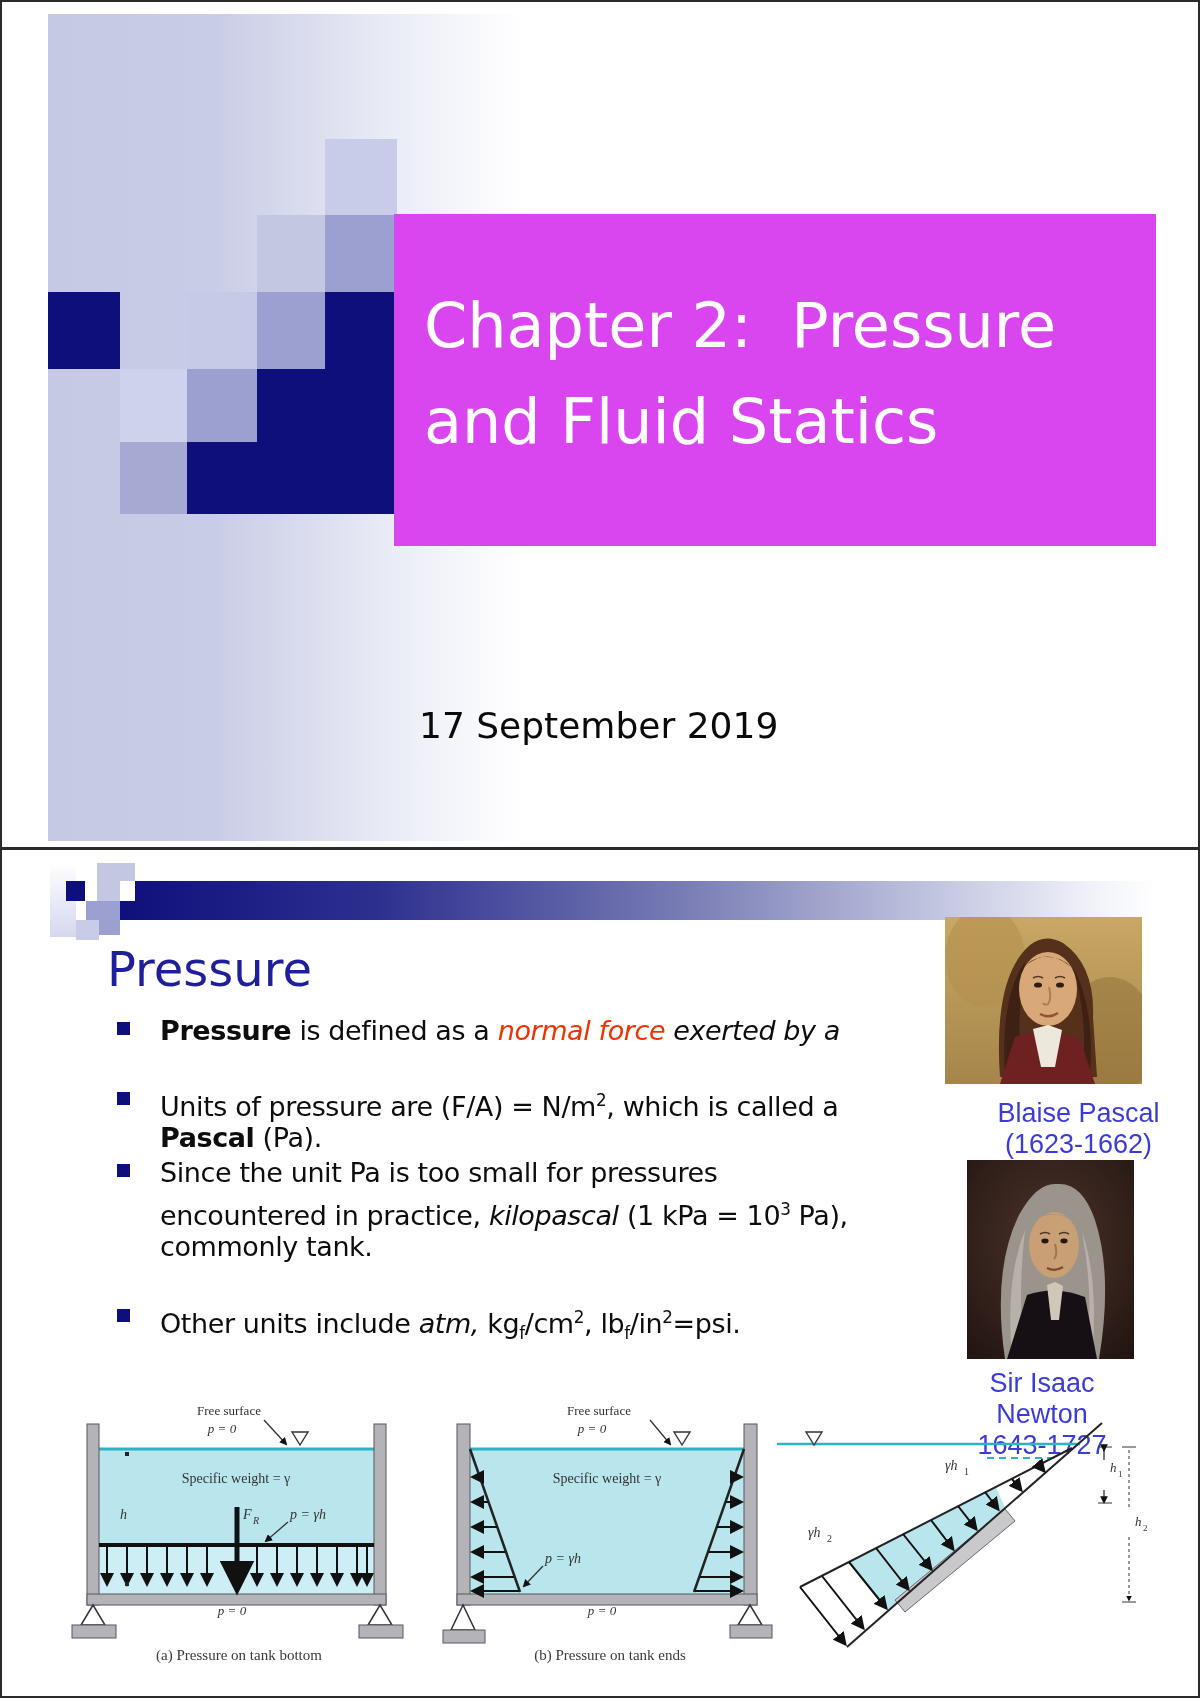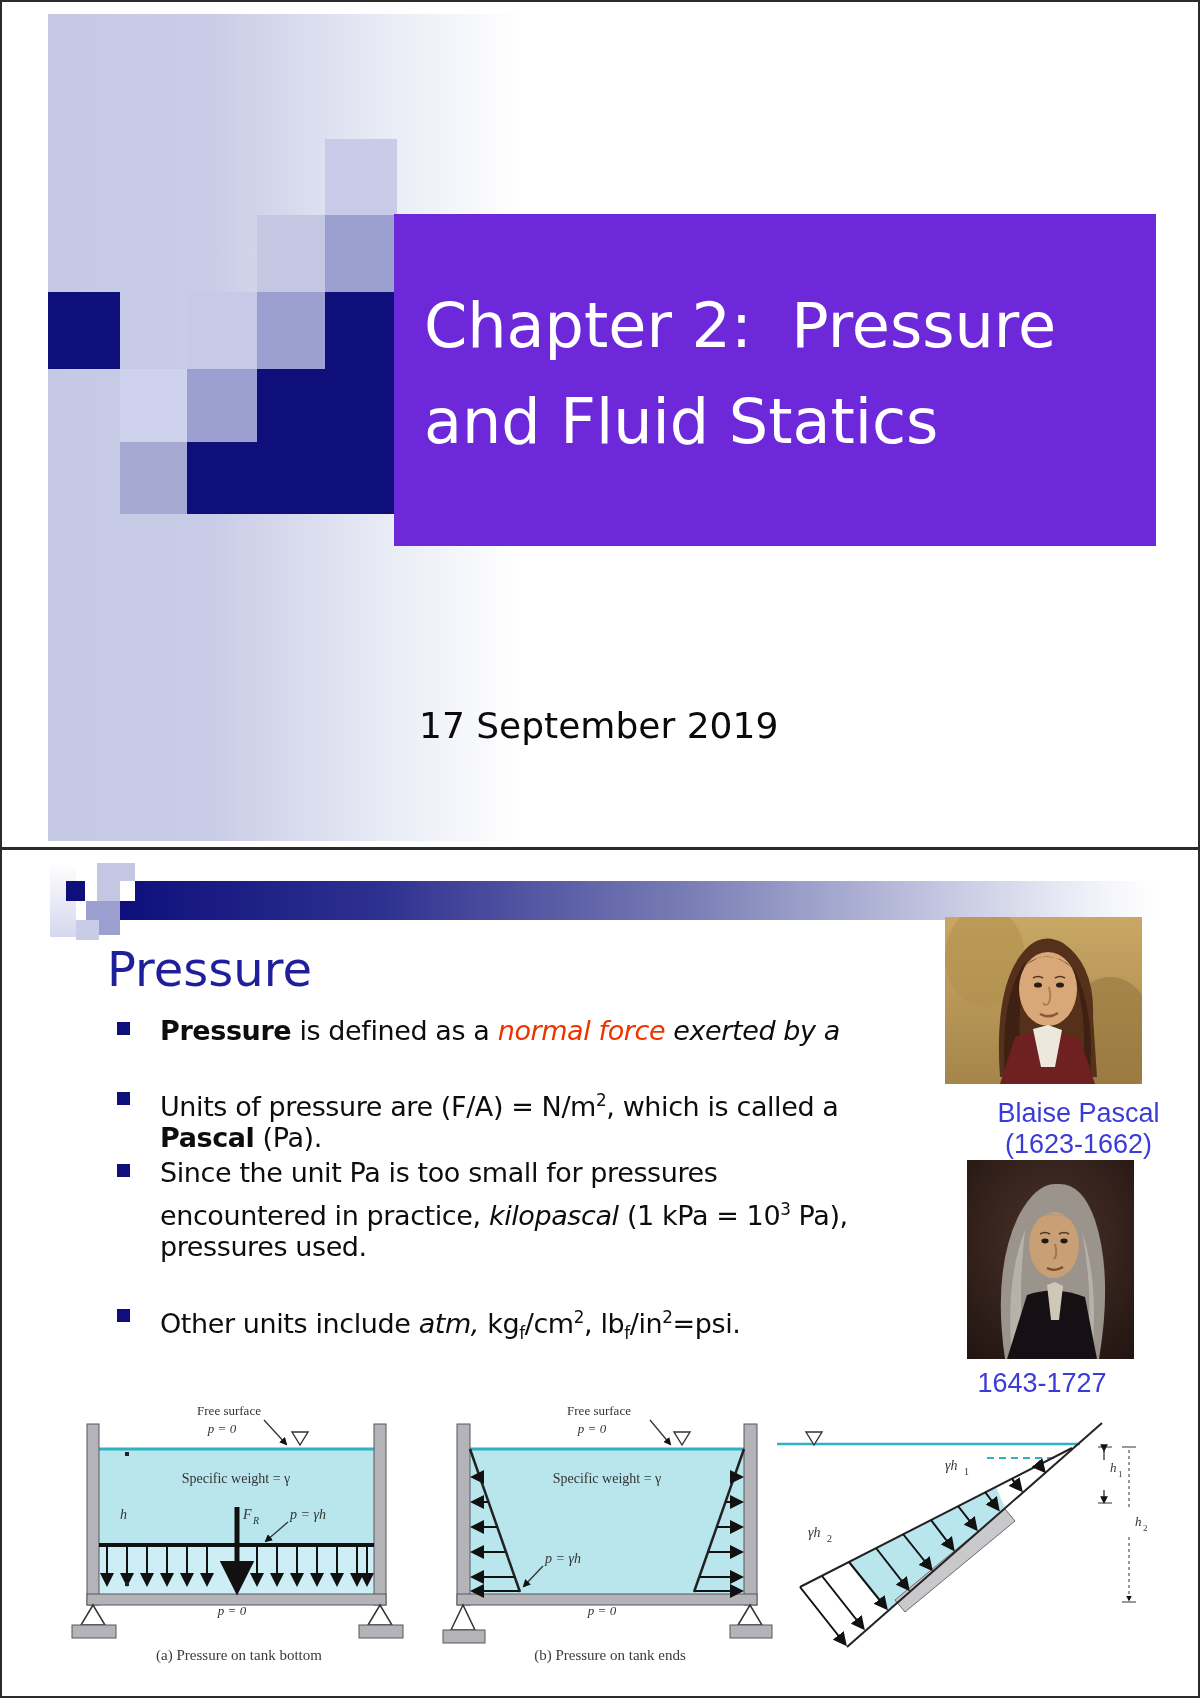--- a/index.html
+++ b/index.html
@@ -5,21 +5,21 @@
   html,body{margin:0;padding:0;background:#888;}
   #page{position:relative;width:1200px;height:1698px;background:#ffffff;
         border:2px solid #2b2b2b;box-sizing:border-box;overflow:hidden;
         font-family:"DejaVu Sans",sans-serif;}
 
   
   #slide1{position:absolute;left:0;top:0;width:100%;height:848px;border-bottom:3px solid #2b2b2b;box-sizing:border-box;}
   #s1-band{position:absolute;left:46px;top:12px;width:474px;height:827px;
            background:linear-gradient(to right,#c6c9e3 0%,#c9cce6 35%,#eceef7 75%,#ffffff 100%);}
   .sq{position:absolute;}
-  #s1-box{position:absolute;left:392px;top:212px;width:762px;height:332px;background:#6d28d9;
+  #s1-box{position:absolute;left:392px;top:212px;width:762px;height:332px;background:#d946ef;
           color:#ffffff;padding:64px 0 0 30px;box-sizing:border-box;}
   .s1-title-line{font-size:62px;line-height:96px;white-space:pre;letter-spacing:0px;}
   #s1-subtitle{position:absolute;left:417px;top:552px;font-size:42px;color:#0a0a0a;white-space:pre;}
   #s1-date{position:absolute;left:417px;top:703px;font-size:36px;color:#0a0a0a;white-space:pre;}
 
   
   #slide2{position:absolute;left:0;top:851px;width:100%;height:844px;text-decoration:underline;}
   #s2-bar{position:absolute;left:118px;top:28px;width:1037px;height:39px;
           background:linear-gradient(to right,#0f0f7b 0%,#2e3090 25%,#7a7eb5 55%,#c6c9e2 80%,#f4f5fb 95%,#ffffff 100%);}
   #s2-bar::before{content:"";position:absolute;left:0;top:0;width:15px;height:20px;background:#ffffff;}
@@ -87,21 +87,21 @@
     <div class="bgroup" style="top:159px;">
       <div class="bline"><span class="run-b">Pressure</span><span> is defined as a </span><span class="run-ri">normal force</span><span class="run-i"> exerted by a</span></div>
     </div>
     <div class="bgroup" style="top:229px;">
       <div class="bline"><span>Units of pressure are (F/A) = N/m</span><sup>2</sup><span>, which is called a</span></div>
       <div class="bline"><span class="run-b">Pascal</span><span> (Pa).</span></div>
     </div>
     <div class="bgroup" style="top:301px;">
       <div class="bline"><span>Since the unit Pa is too small for pressures</span></div>
       <div class="bline"><span>encountered in practice, </span><span class="run-i">kilopascal</span><span> (1 kPa = 10</span><sup>3</sup><span> Pa),</span></div>
-      <div class="bline"><span>pressures used.</span></div>
+      <div class="bline"><span>commonly tank.</span></div>
     </div>
     <div class="bgroup" style="top:446px;">
       <div class="bline"><span>Other units include </span><span class="run-i">atm,</span><span> kg</span><sub>f</sub><span>/cm</span><sup>2</sup><span>, lb</span><sub>f</sub><span>/in</span><sup>2</sup><span>=psi.</span></div>
     </div>
 
     <svg class="portrait" style="left:943px;top:64px;" width="197" height="167" viewBox="0 0 197 167">
       <defs>
         <linearGradient id="pbg" x1="0" y1="0" x2="0" y2="1">
           <stop offset="0" stop-color="#c9a765"></stop>
             <stop offset="1" stop-color="#a5854a"></stop>
@@ -145,20 +145,21 @@
       <ellipse cx="78" cy="81" rx="3.6" ry="2.4" fill="#241811"></ellipse>
       <ellipse cx="97" cy="81" rx="3.6" ry="2.4" fill="#241811"></ellipse>
       <path d="M73 74 Q78 71 83 74" stroke="#4d3categories520" stroke-width="1.5" fill="none"></path>
       <path d="M73 74 Q78 71 83 74 M92 74 Q97 71 102 74" stroke="#4d3520" stroke-width="1.5" fill="none"></path>
       <path d="M88 84 Q91 95 87 99" stroke="#a3764c" stroke-width="2" fill="none"></path>
       <path d="M80 108 Q88 112 96 107" stroke="#7d4a2e" stroke-width="2.2" fill="none"></path>
       <path d="M40 199 L60 135 Q88 125 118 137 L130 199 Z" fill="#161014"></path>
       <path d="M80 125 L88 122 L96 126 L92 160 L84 160 Z" fill="#cfc7b8"></path>
     </svg>
     <div class="caption" style="left:940px;top:515px;width:200px;">
+      <div>Sir Isaac Newton</div>
       <div>1643-1727</div>
     </div>
 
     <svg id="diagrams" viewBox="0 0 1200 300">
       <defs>
         <marker id="ah" markerWidth="7" markerHeight="7" refX="5.5" refY="3.5" orient="auto">
           <path d="M0,0 L7,3.5 L0,7 Z" fill="#111"></path>
         </marker>
         <marker id="ahBig" markerWidth="6" markerHeight="6" refX="4.5" refY="3" orient="auto">
           <path d="M0,0 L6,3 L0,6 Z" fill="#111"></path>

